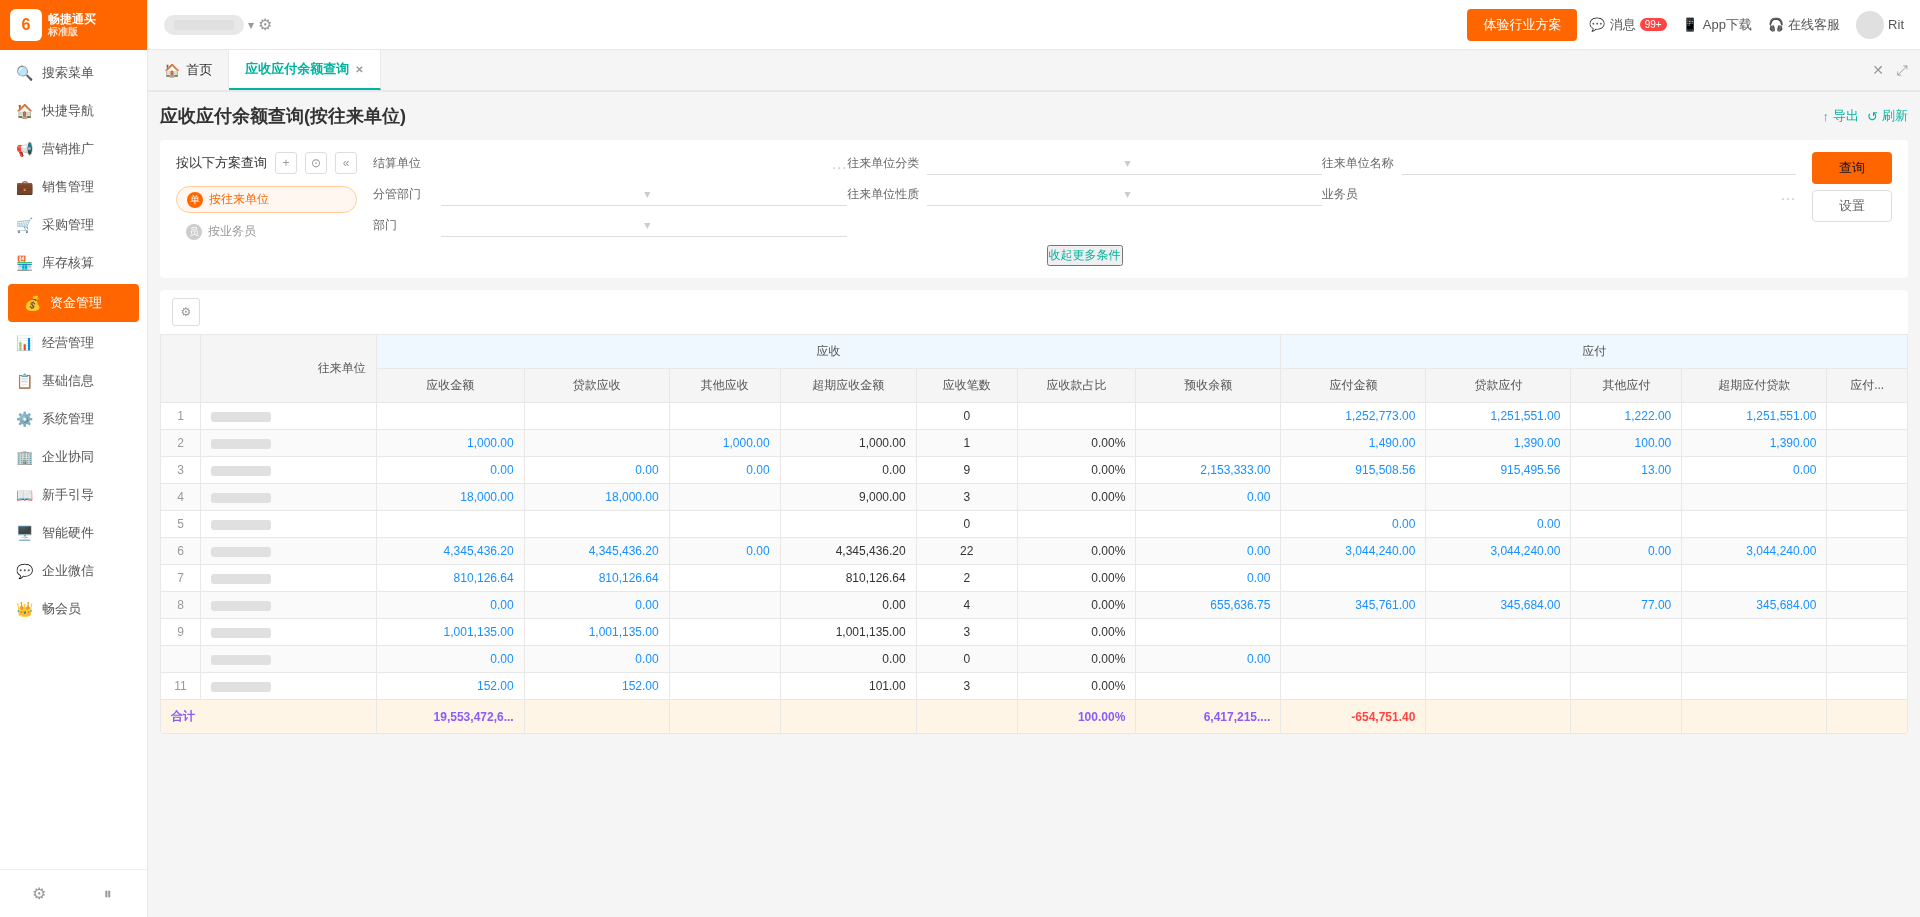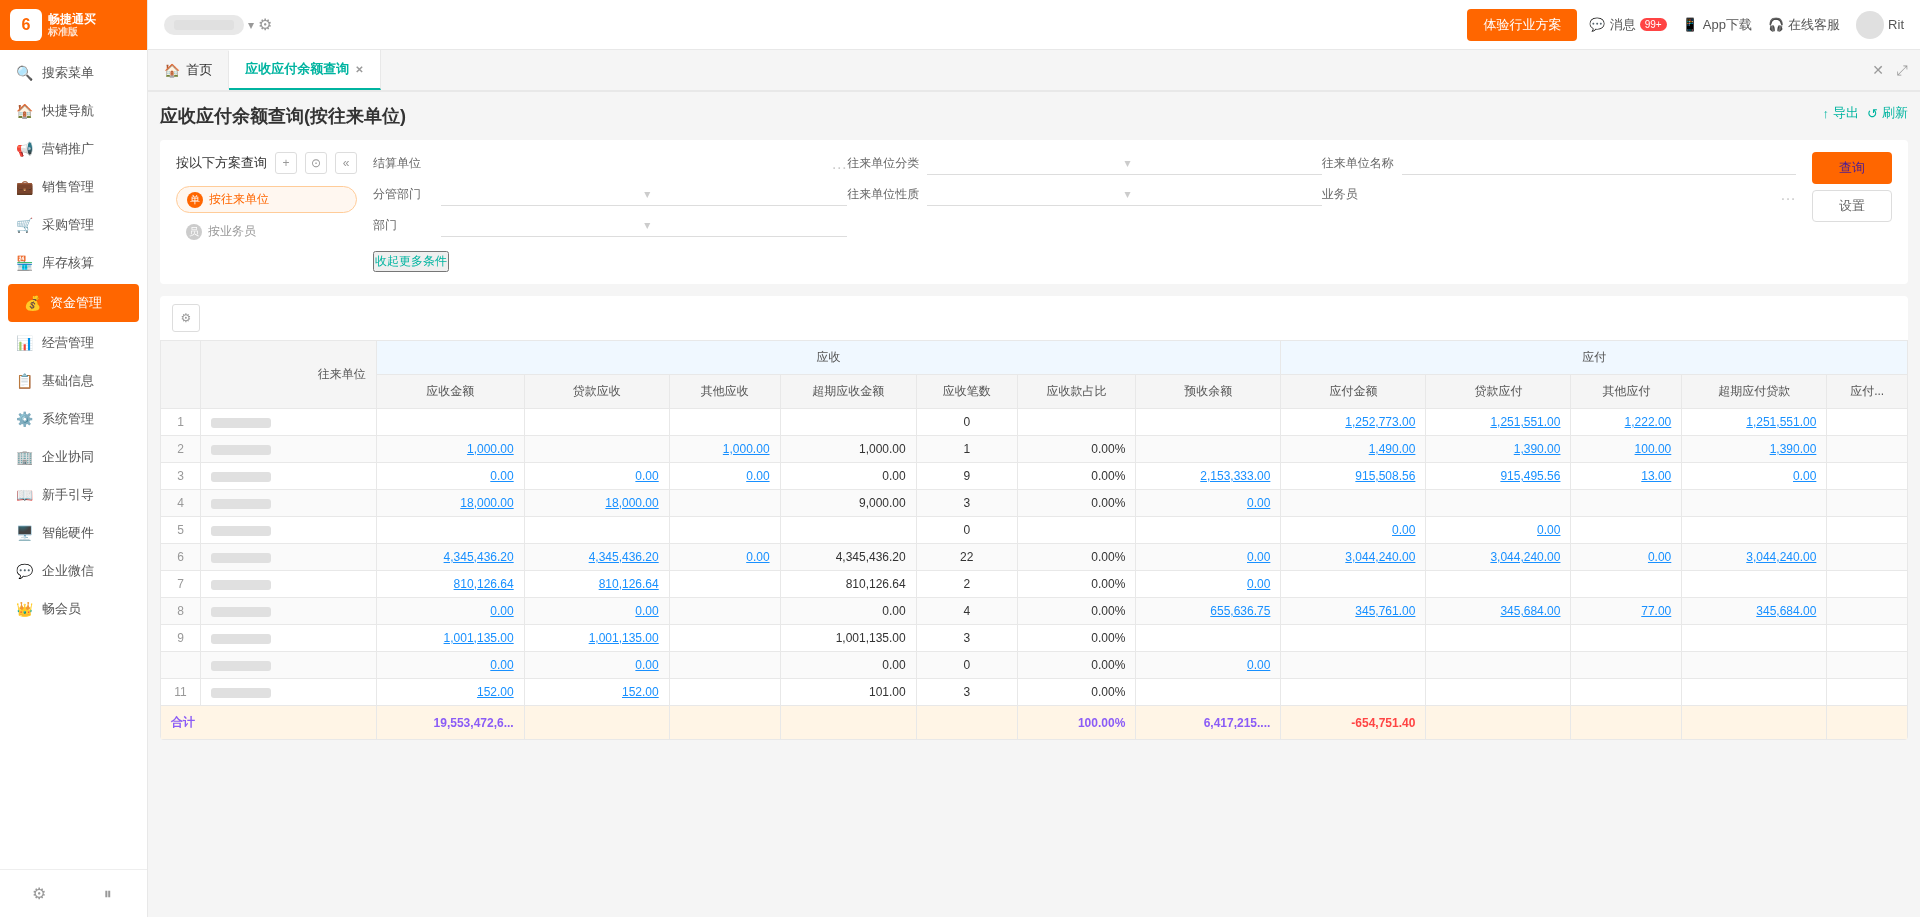--- a/index.html
+++ b/index.html
@@ -39,64 +39,64 @@
     .tabs-bar { background: #f5f5f5; display: flex; align-items: center; border-bottom: 2px solid #e8e8e8; }
     .tab-item { padding: 10px 16px; cursor: pointer; font-size: 13px; color: #666; border-right: 1px solid #e8e8e8; display: flex; align-items: center; gap: 6px; }
     .tab-item.active { background: #fff; color: #00b4a0; border-bottom: 2px solid #00b4a0; font-weight: bold; }
     .tab-home { color: #333; }
     .tab-close { color: #999; font-size: 10px; cursor: pointer; }
     .window-controls { margin-left: auto; display: flex; gap: 4px; padding: 0 8px; }
     .win-btn { width: 20px; height: 20px; display: flex; align-items: center; justify-content: center; cursor: pointer; color: #999; font-size: 14px; }
 
     
     .content { flex: 1; background: #f5f5f5; padding: 12px; overflow: auto; }
-    .page-header { display: flex; align-items: flex-start; justify-content: space-between; margin-bottom: 12px; }
+    .page-header { display: flex; align-items: center; justify-content: space-between; margin-bottom: 12px; }
     .page-title { font-size: 18px; font-weight: bold; color: #333; }
     .page-actions { display: flex; gap: 8px; }
     .action-btn { display: flex; align-items: center; gap: 4px; color: #00b4a0; cursor: pointer; font-size: 13px; background: none; border: none; }
 
     
     .filter-panel { background: #fff; border-radius: 4px; padding: 12px 16px; margin-bottom: 12px; }
     .filter-header { display: flex; align-items: center; gap: 8px; margin-bottom: 12px; }
     .filter-label { font-size: 13px; color: #333; }
     .filter-icon-btn { width: 22px; height: 22px; border: 1px solid #ddd; border-radius: 3px; display: flex; align-items: center; justify-content: center; cursor: pointer; color: #999; font-size: 12px; }
     .filter-scheme { display: flex; align-items: center; gap: 6px; background: #fff7f0; border: 1px solid #ffcc99; border-radius: 14px; padding: 4px 10px; color: #ff6600; font-size: 12px; cursor: pointer; }
     .filter-scheme-2 { display: flex; align-items: center; gap: 6px; color: #999; font-size: 12px; cursor: pointer; padding: 4px 10px; }
     .filter-row { display: flex; gap: 0; margin-bottom: 8px; }
     .filter-field { display: flex; align-items: center; flex: 1; min-width: 0; }
     .filter-field-label { color: #666; font-size: 12px; white-space: nowrap; margin-right: 8px; min-width: 60px; }
     .filter-input { flex: 1; border: none; border-bottom: 1px solid #ddd; padding: 4px 0; font-size: 12px; color: #333; outline: none; background: transparent; }
     .filter-dots { color: #ccc; font-size: 16px; }
     .filter-select { display: flex; align-items: center; flex: 1; border-bottom: 1px solid #ddd; padding: 4px 0; cursor: pointer; }
     .filter-select span { flex: 1; font-size: 12px; color: #999; }
     .filter-select .arrow { color: #ccc; }
-    .filter-collapse { display: flex; justify-content: flex-start; margin-top: 14px; }
+    .filter-collapse { display: flex; justify-content: center; margin-top: 8px; }
     .filter-collapse-btn { color: #00b4a0; font-size: 12px; cursor: pointer; display: flex; align-items: center; gap: 4px; }
 
     
     .table-container { background: #fff; border-radius: 4px; overflow: hidden; }
     .table-toolbar { padding: 8px 12px; display: flex; align-items: center; }
     .settings-btn { width: 28px; height: 28px; border: 1px solid #ddd; border-radius: 3px; display: flex; align-items: center; justify-content: center; cursor: pointer; color: #999; }
     table { width: 100%; border-collapse: collapse; font-size: 12px; }
     thead tr { background: #f5f5f5; }
     thead th { padding: 8px 10px; border: 1px solid #e8e8e8; color: #555; font-weight: normal; text-align: center; white-space: nowrap; }
     thead th.group-header { background: #f0f8ff; }
     tbody tr { background: #fff; }
     tbody tr:nth-child(even) { background: #fafafa; }
     tbody td { padding: 6px 10px; border: 1px solid #e8e8e8; text-align: right; color: #333; white-space: nowrap; }
     tbody td.text-left { text-align: left; }
     tbody td.text-center { text-align: center; }
-    tbody td.link { color: #1890ff; text-decoration: underline; cursor: pointer; padding-left: 18px; }
+    tbody td.link { color: #1890ff; cursor: pointer; padding-left: 18px; }
     tfoot tr { background: #fff5e6; }
     tfoot td { padding: 8px 10px; border: 1px solid #e8e8e8; font-weight: bold; color: #8b5cf6; text-align: right; }
     tfoot td.text-left { text-align: left; }
     tfoot td.negative { color: #ff4444; }
     .row-num { color: #999; text-align: center; }
     .masked { display: inline-block; width: 60px; height: 10px; background: #e0e0e0; border-radius: 3px; vertical-align: middle; }
-    .query-btn { background: #ff6600; color: #4c1d95; border: none; padding: 7px 20px; border-radius: 4px; cursor: pointer; font-size: 13px; width: 100%; margin-bottom: 6px; }
+    .query-btn { background: #ff6600; color: #0f172a; border: none; padding: 7px 20px; border-radius: 4px; cursor: pointer; font-size: 13px; width: 100%; margin-bottom: 6px; }
     .setup-btn { background: #fff; color: #666; border: 1px solid #ddd; padding: 6px 12px; border-radius: 4px; cursor: pointer; font-size: 13px; width: 100%; }
     .filter-actions { display: flex; flex-direction: column; min-width: 80px; }
     .table-wrapper { overflow-x: auto; position: relative; }
   </style>
 </head>
 <body>
 
 <div class="sidebar">
   <div class="sidebar-logo">
     <div class="sidebar-logo-icon">

